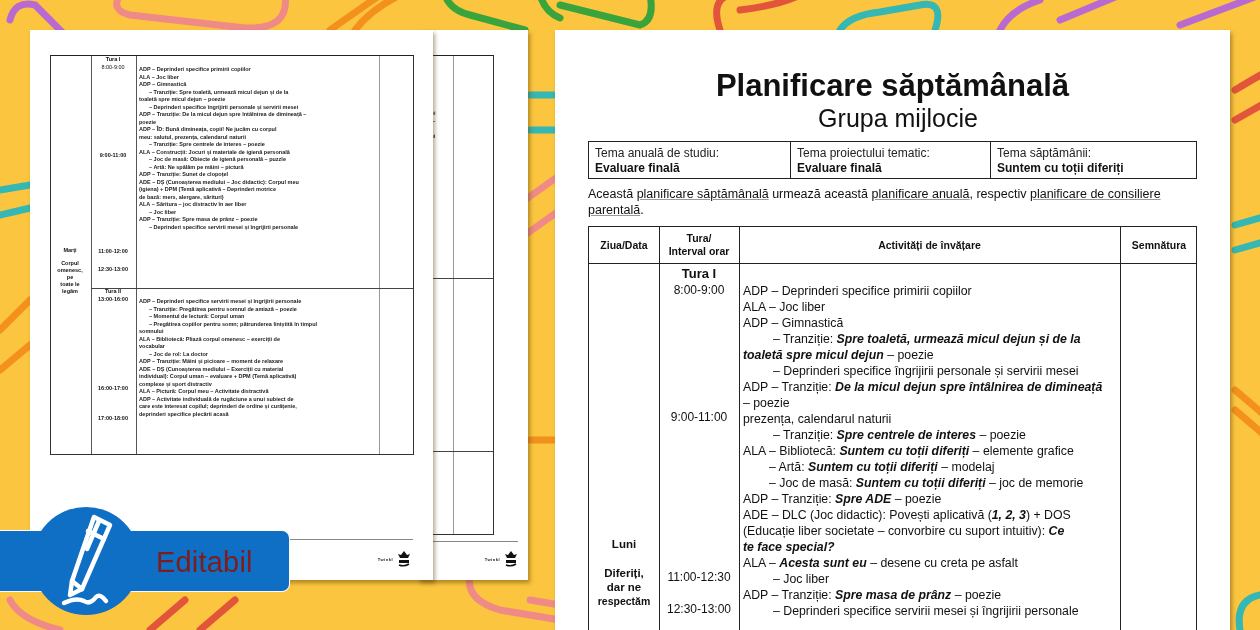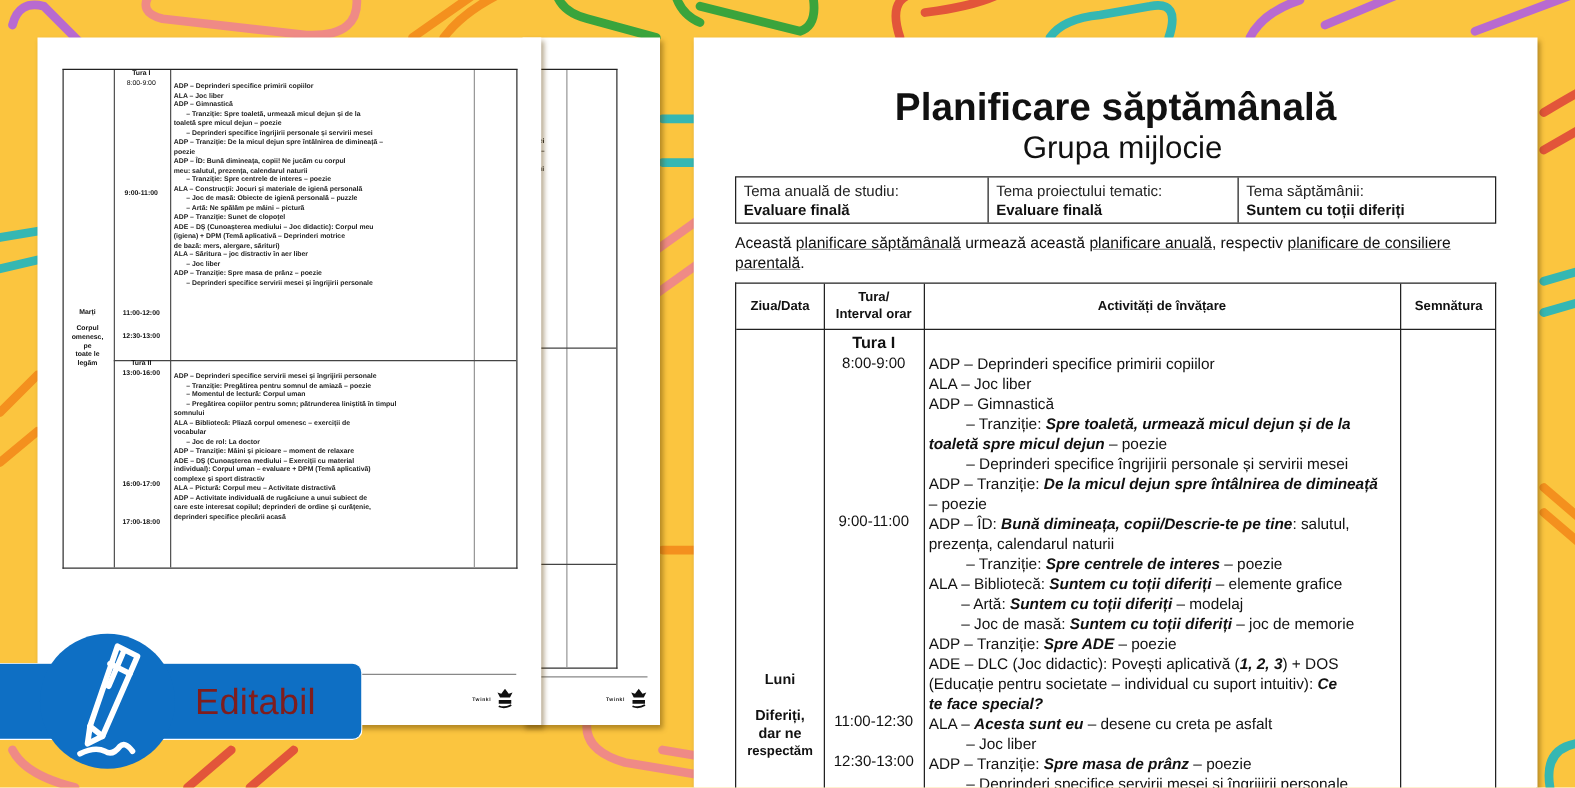--- a/index.html
+++ b/index.html
@@ -320,29 +320,28 @@
 
     <div class="act" style="top:56px;">
       <span class="ln">ADP – Deprinderi specifice primirii copiilor</span>
       <span class="ln">ALA – Joc liber</span>
       <span class="ln">ADP – Gimnastică</span>
       <span class="ln i1"><span>– Tranziție: </span><em>Spre toaletă, urmează micul dejun și de la</em></span>
       <span class="ln"><em>toaletă spre micul dejun</em><span> – poezie</span></span>
       <span class="ln i1">– Deprinderi specifice îngrijirii personale și servirii mesei</span>
       <span class="ln"><span>ADP – Tranziție: </span><em>De la micul dejun spre întâlnirea de dimineață</em></span>
       <span class="ln">– poezie</span>
-      <span class="ln"><span>ADP – ÎD: </span><em>Bună dimineața, copii/Descrie-te pe tine</em><span>: salutul,</span></span>
       <span class="ln">prezența, calendarul naturii</span>
       <span class="ln i1"><span>– Tranziție: </span><em>Spre centrele de interes</em><span> – poezie</span></span>
       <span class="ln"><span>ALA – Bibliotecă: </span><em>Suntem cu toții diferiți</em><span> – elemente grafice</span></span>
       <span class="ln i2"><span>– Artă: </span><em>Suntem cu toții diferiți</em><span> – modelaj</span></span>
       <span class="ln i2"><span>– Joc de masă: </span><em>Suntem cu toții diferiți</em><span> – joc de memorie</span></span>
       <span class="ln"><span>ADP – Tranziție: </span><em>Spre ADE</em><span> – poezie</span></span>
       <span class="ln"><span>ADE – DLC (Joc didactic): Povești aplicativă (</span><em>1, 2, 3</em><span>) + DOS</span></span>
-      <span class="ln"><span>(Educație pentru societate – individual cu suport intuitiv): </span><em>Ce</em></span>
+      <span class="ln"><span>(Educație liber societate – convorbire cu suport intuitiv): </span><em>Ce</em></span>
       <span class="ln"><em>te face special?</em></span>
       <span class="ln"><span>ALA – </span><em>Acesta sunt eu</em><span> – desene cu creta pe asfalt</span></span>
       <span class="ln i1">– Joc liber</span>
       <span class="ln"><span>ADP – Tranziție: </span><em>Spre masa de prânz</em><span> – poezie</span></span>
       <span class="ln i1">– Deprinderi specifice servirii mesei și îngrijirii personale</span>
     </div>
   </div>
 </div>
 
 </body></html>

